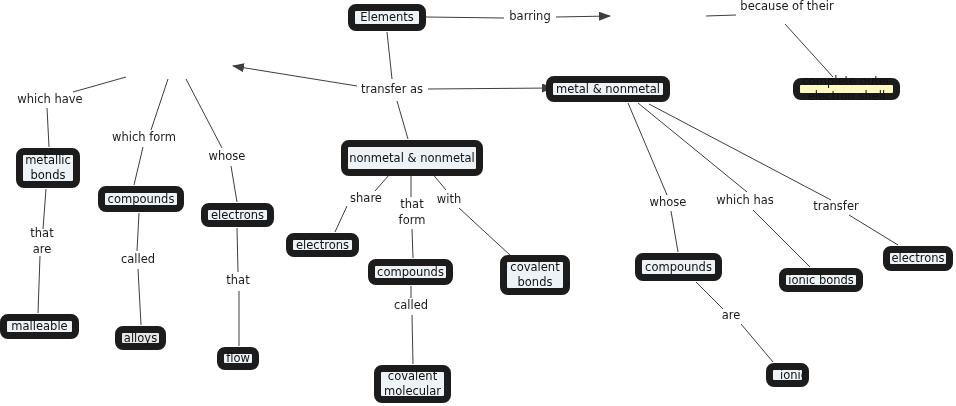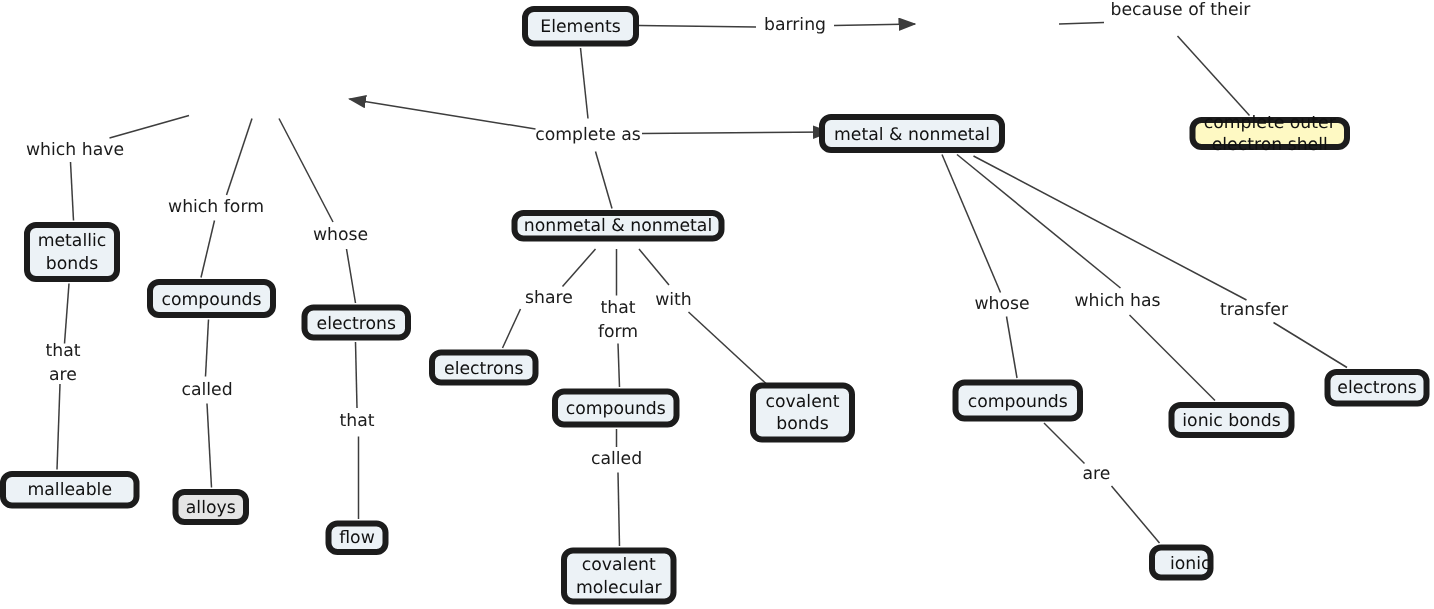--- a/index.html
+++ b/index.html
@@ -18,21 +18,21 @@
   }
   .node {
     position: absolute;
     box-sizing: border-box;
     display: flex;
     align-items: center;
     justify-content: center;
     text-align: center;
     white-space: pre-line;
     background: #ecf2f6;
-    border: 4px solid #a3a3a3;
+    border: 7px solid #a3a3a3;
     border-radius: 8px;
     font-size: 11.5px;
     line-height: 1.3;
     color: #111111;
     cursor: default;
   }
   .link-label {
     position: absolute;
     transform: translate(-50%, -50%);
     text-align: center;
@@ -86,43 +86,43 @@
       <line x1="649" y1="104" x2="831" y2="200" stroke="#3d3d3d" stroke-width="1"></line>
       <line x1="671" y1="211" x2="678" y2="252" stroke="#3d3d3d" stroke-width="1"></line>
       <line x1="753" y1="210" x2="810" y2="267" stroke="#3d3d3d" stroke-width="1"></line>
       <line x1="849" y1="215" x2="898" y2="245" stroke="#3d3d3d" stroke-width="1"></line>
       <line x1="696" y1="282" x2="723" y2="309" stroke="#3d3d3d" stroke-width="1"></line>
       <line x1="741" y1="324" x2="773" y2="362" stroke="#3d3d3d" stroke-width="1"></line>
     </svg>
 
 <div class="node" style="left: 348px; top: 4px; width: 78px; height: 27px; background: rgb(236, 242, 246); border-color: rgb(28, 28, 28); color: rgb(17, 17, 17);">Elements</div>
     <div class="node" style="left: 546px; top: 76px; width: 124px; height: 26px; background: rgb(236, 242, 246); border-color: rgb(28, 28, 28); color: rgb(17, 17, 17);">metal &amp; nonmetal</div>
-    <div class="node" style="left: 341px; top: 140px; width: 142px; height: 21px; background: rgb(236, 242, 246); border-color: rgb(28, 28, 28); color: rgb(17, 17, 17);">nonmetal &amp; nonmetal</div>
+    <div class="node" style="left: 341px; top: 140px; width: 142px; height: 36px; background: rgb(236, 242, 246); border-color: rgb(28, 28, 28); color: rgb(17, 17, 17);">nonmetal &amp; nonmetal</div>
     <div class="node" style="left: 793px; top: 78px; width: 107px; height: 22px; background: #fef9c3; border-color: rgb(28, 28, 28); color: rgb(17, 17, 17);">complete outer
 electron shell</div>
     <div class="node" style="left: 16px; top: 148px; width: 64px; height: 40px; background: rgb(236, 242, 246); border-color: rgb(28, 28, 28); color: rgb(17, 17, 17);">metallic
 bonds</div>
     <div class="node" style="left: 98px; top: 186px; width: 86px; height: 26px; background: rgb(236, 242, 246); border-color: rgb(28, 28, 28); color: rgb(17, 17, 17);">compounds</div>
     <div class="node" style="left: 201px; top: 203px; width: 73px; height: 24px; background: rgb(236, 242, 246); border-color: rgb(28, 28, 28); color: rgb(17, 17, 17);">electrons</div>
-    <div class="node" style="left: 0px; top: 314px; width: 93px; height: 25px; background: rgb(236, 242, 246); border-color: rgb(28, 28, 28); color: rgb(17, 17, 17);">malleable</div>
+    <div class="node" style="left: 0px; top: 314px; width: 79px; height: 25px; background: rgb(236, 242, 246); border-color: rgb(28, 28, 28); color: rgb(17, 17, 17);">malleable</div>
     <div class="node" style="left: 115px; top: 326px; width: 51px; height: 24px; background: #e5e5e5; border-color: rgb(28, 28, 28); color: rgb(17, 17, 17);">alloys</div>
     <div class="node" style="left: 217px; top: 347px; width: 42px; height: 23px; background: rgb(236, 242, 246); border-color: rgb(28, 28, 28); color: rgb(17, 17, 17);">flow</div>
     <div class="node" style="left: 286px; top: 233px; width: 73px; height: 24px; background: rgb(236, 242, 246); border-color: rgb(28, 28, 28); color: rgb(17, 17, 17);">electrons</div>
     <div class="node" style="left: 368px; top: 259px; width: 85px; height: 26px; background: rgb(236, 242, 246); border-color: rgb(28, 28, 28); color: rgb(17, 17, 17);">compounds</div>
     <div class="node" style="left: 500px; top: 255px; width: 70px; height: 40px; background: rgb(236, 242, 246); border-color: rgb(28, 28, 28); color: rgb(17, 17, 17);">covalent
 bonds</div>
     <div class="node" style="left: 374px; top: 365px; width: 77px; height: 38px; background: rgb(236, 242, 246); border-color: rgb(28, 28, 28); color: rgb(17, 17, 17);">covalent
 molecular</div>
     <div class="node" style="left: 635px; top: 253px; width: 87px; height: 28px; background: rgb(236, 242, 246); border-color: rgb(28, 28, 28); color: rgb(17, 17, 17);">compounds</div>
     <div class="node" style="left: 779px; top: 268px; width: 84px; height: 24px; background: rgb(236, 242, 246); border-color: rgb(28, 28, 28); color: rgb(17, 17, 17);">ionic bonds</div>
     <div class="node" style="left: 883px; top: 246px; width: 70px; height: 25px; background: rgb(236, 242, 246); border-color: rgb(28, 28, 28); color: rgb(17, 17, 17);">electrons</div>
     <div class="node" style="left: 766px; top: 363px; width: 43px; height: 24px; background: rgb(236, 242, 246); border-color: rgb(28, 28, 28); color: rgb(17, 17, 17); padding-left: 12px;">ionic</div>
     <div class="link-label" style="left: 530px; top: 17px; color: rgb(28, 28, 28);">barring</div>
     <div class="link-label" style="left: 787px; top: 7px; color: rgb(28, 28, 28);">because of their</div>
-    <div class="link-label" style="left: 392px; top: 90px; color: rgb(28, 28, 28);">complete as</div>
+    <div class="link-label" style="left: 392px; top: 90px; color: rgb(28, 28, 28);">transfer as</div>
     <div class="link-label" style="left: 50px; top: 100px; color: rgb(28, 28, 28);">which have</div>
     <div class="link-label" style="left: 144px; top: 138px; color: rgb(28, 28, 28);">which form</div>
     <div class="link-label" style="left: 227px; top: 157px; color: rgb(28, 28, 28);">whose</div>
     <div class="link-label" style="left: 42px; top: 242px; color: rgb(28, 28, 28);">that
 are</div>
     <div class="link-label" style="left: 138px; top: 260px; color: rgb(28, 28, 28);">called</div>
     <div class="link-label" style="left: 238px; top: 281px; color: rgb(28, 28, 28);">that</div>
     <div class="link-label" style="left: 366px; top: 199px; color: rgb(28, 28, 28);">share</div>
     <div class="link-label" style="left: 412px; top: 213px; color: rgb(28, 28, 28);">that
 form</div>

